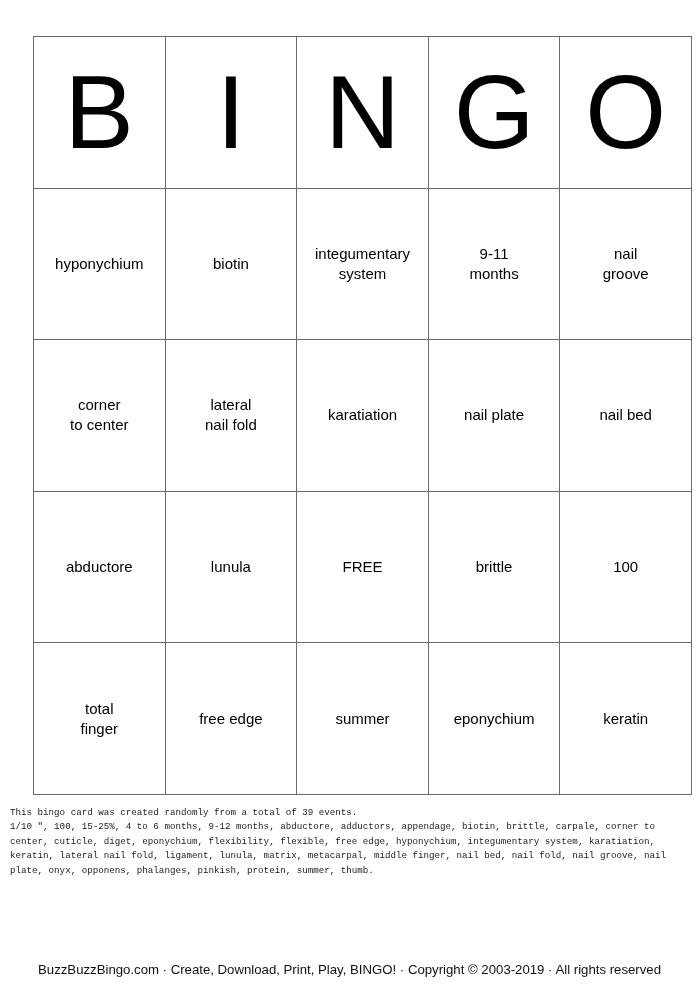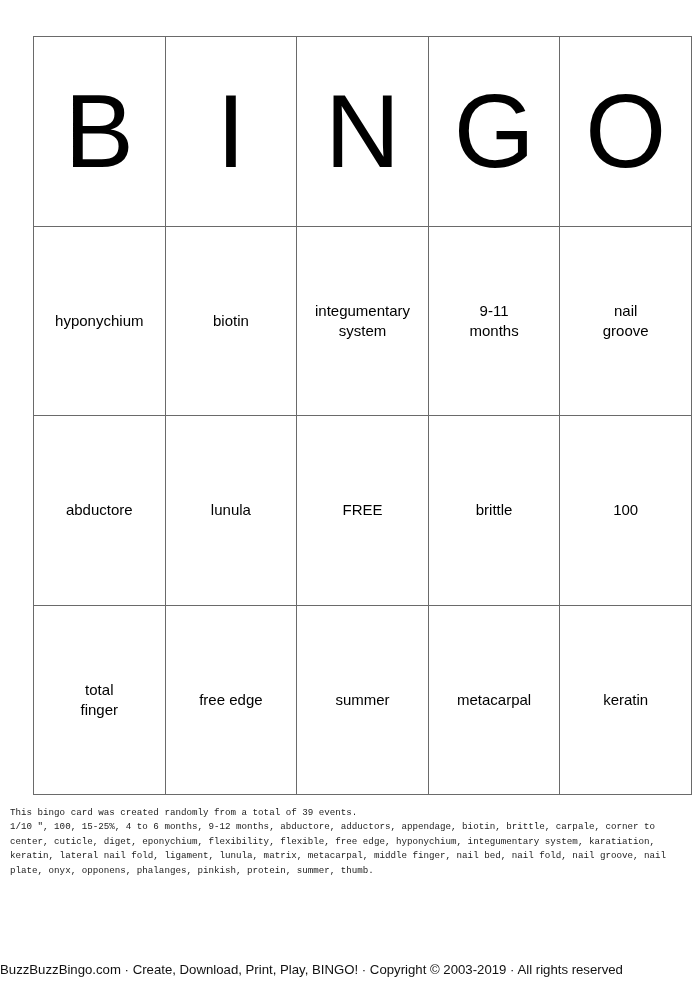--- a/index.html
+++ b/index.html
@@ -2,21 +2,21 @@
 <html><head>
   <meta charset="utf-8">
   <style>
     html, body { margin: 0; padding: 0; background: #ffffff; }
     body { width: 699px; height: 989px; position: relative; overflow: hidden; font-family: "Liberation Sans", sans-serif; color: #000; }
     .card { position: absolute; left: 33px; top: 36px; width: 633px; height: 759px; border-collapse: collapse; table-layout: fixed; }
     .card td { border: 1px solid #6a6a6a; text-align: center; vertical-align: middle; padding: 0 2px; font-size: 15px; line-height: 20px; width: 126.6px; height: 125.5px; overflow: hidden; }
     .card td.header { font-size: 104px; line-height: 104px; height: 125.5px; }
     .card td .cell-text { white-space: pre-line; display: block; }
     .info { position: absolute; left: 10px; top: 806px; width: 680px; font-size: 9.2px; line-height: 14.4px; color: #222; font-family: Liberation Mono, monospace; }
-    .footer { position: absolute; left: 0; top: 962px; width: 699px; font-size: 13.2px; color: #111; }
+    .footer { position: absolute; left: 0; top: 962px; width: 699px; text-align: center; font-size: 13.2px; color: #111; }
   </style>
 </head>
 <body>
 
 <table class="card">
   <tbody>
       <tr>
     <td class="header">B</td>
     <td class="header">I</td>
     <td class="header">N</td>
@@ -38,20 +38,39 @@
           <span class="cell-text">9-11
 months</span>
         </td>
     <td>
           <span class="cell-text">nail
 groove</span>
         </td>
   </tr>
   <tr>
     <td>
+          <span class="cell-text">corner
+to center</span>
+        </td>
+    <td>
+          <span class="cell-text">lateral
+nail fold</span>
+        </td>
+    <td>
+          <span class="cell-text">karatiation</span>
+        </td>
+    <td>
+          <span class="cell-text">nail plate</span>
+        </td>
+    <td>
+          <span class="cell-text">nail bed</span>
+        </td>
+  </tr>
+  <tr>
+    <td>
           <span class="cell-text">abductore</span>
         </td>
     <td>
           <span class="cell-text">lunula</span>
         </td>
     <td>
           <span class="cell-text">FREE</span>
         </td>
     <td>
           <span class="cell-text">brittle</span>
@@ -65,21 +84,21 @@
           <span class="cell-text">total
 finger</span>
         </td>
     <td>
           <span class="cell-text">free edge</span>
         </td>
     <td>
           <span class="cell-text">summer</span>
         </td>
     <td>
-          <span class="cell-text">metacarpal</span>
+          <span class="cell-text">eponychium</span>
         </td>
     <td>
           <span class="cell-text">keratin</span>
         </td>
   </tr>
 </tbody>
   </table>
 
 <div class="info">
   <div>This bingo card was created randomly from a total of 39 events.</div>

